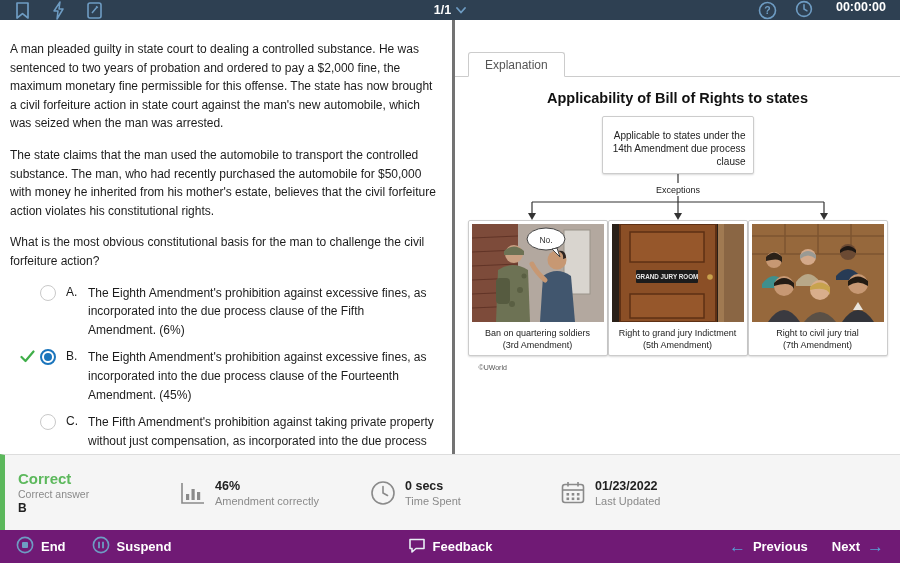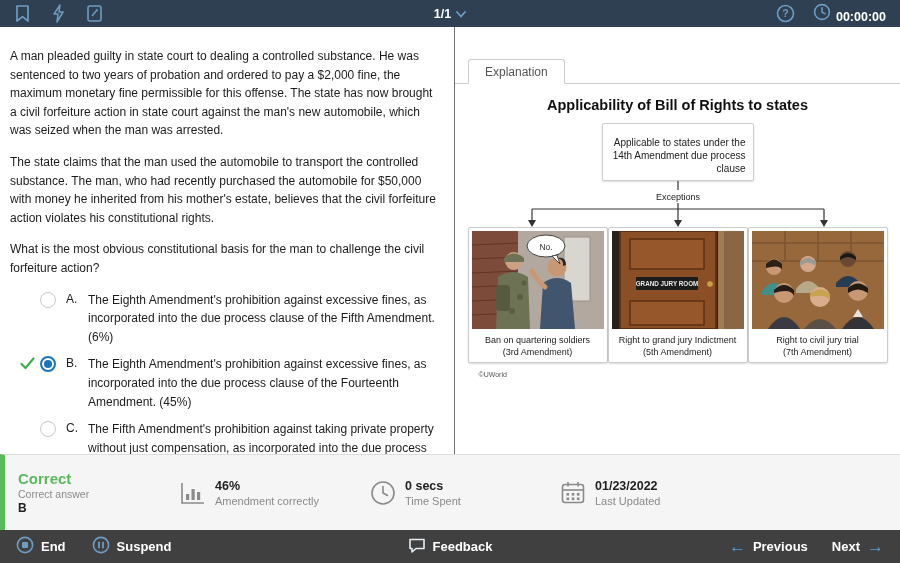--- a/index.html
+++ b/index.html
@@ -1,33 +1,33 @@
 <!DOCTYPE html>
 <html><head>
 <meta charset="utf-8">
 <style>
   * { margin:0; padding:0; box-sizing:border-box; }
   html,body { width:900px; height:563px; overflow:hidden; background:#fff;
               font-family:"Liberation Sans", sans-serif; }
   .app { width:900px; height:563px; display:flex; flex-direction:column; }
 
   
-  .topbar { height:27px; background:#2e4052; display:flex; align-items:center;
+  .topbar { height:20px; background:#2e4052; display:flex; align-items:center;
             padding:0 14px; flex-shrink:0; }
   .topbar-left { display:flex; gap:20px; align-items:center; width:220px; }
   .topbar-center { flex:1; display:flex; justify-content:center; align-items:center;
                    gap:5px; color:#fff; font-weight:bold; font-size:12.5px; }
   .topbar-right { width:220px; display:flex; justify-content:flex-end; align-items:center;
                   gap:18px; color:#fff; font-weight:bold; font-size:12.5px; }
   .tb-icon { display:inline-flex; cursor:pointer; }
-  .timer-wrap { display:flex; align-items:flex-end; gap:5px; }
+  .timer-wrap { display:flex; align-items:flex-start; gap:23px; }
 
   
   .content { flex:1; display:flex; min-height:0; background:#fff; }
-  .left-panel { width:455px; flex-shrink:0; border-right:1px solid #737373;
+  .left-panel { width:455px; flex-shrink:0; border-right:3px solid #737373;
                 padding:20px 14px 0 10px; font-size:12px; color:#1c1c1c; }
   .qpara { margin-bottom:13px; line-height:1.55; }
   .options { margin-top:4px; }
   .option-row { display:flex; align-items:flex-start; margin-bottom:9px; padding-left:10px; }
   .check-slot { width:20px; padding-top:2px; flex-shrink:0; }
   .radio { width:16px; height:16px; border:1px solid #c9c9c9; border-radius:50%;
            margin-right:10px; margin-top:1px; flex-shrink:0; background:#fff; cursor:pointer; }
   .radio.selected { border:2px solid #1b75bc; position:relative; }
   .radio.selected::after { content:''; position:absolute; inset:2px;
                            background:#1b75bc; border-radius:50%; }
@@ -79,21 +79,21 @@
   .result-block { width:175px; padding-left:13px; }
   .result-label { color:#5cb85c; font-weight:bold; font-size:15px; }
   .ca-label { color:#8a8a8a; font-size:10.5px; margin-top:1px; }
   .ca-value { color:#222; font-weight:bold; font-size:12px; margin-top:1px; }
   .stat { width:190px; display:flex; align-items:center; gap:9px; }
   .stat-icon { flex-shrink:0; display:inline-flex; }
   .stat-value { font-weight:bold; font-size:12.5px; color:#222; }
   .stat-label { color:#8a8a8a; font-size:11px; margin-top:2px; }
 
   
-  .bottombar { height:33px; flex-shrink:0; background:#404040; display:flex;
+  .bottombar { height:33px; flex-shrink:0; background:#701a75; display:flex;
                align-items:center; padding:0 16px; color:#fff; }
   .bb-group-left { display:flex; gap:26px; width:300px; }
   .bb-center { flex:1; display:flex; justify-content:center; }
   .bb-group-right { display:flex; gap:24px; width:300px; justify-content:flex-end; }
   .bb-btn { display:flex; align-items:center; gap:7px; background:none; border:none;
             color:#fff; font-family:"Liberation Sans", sans-serif; font-size:13px;
             font-weight:bold; cursor:pointer; }
   .arrow { color:#58a0d6; font-size:17px; line-height:1; font-weight:bold; }
 </style>
 </head>

